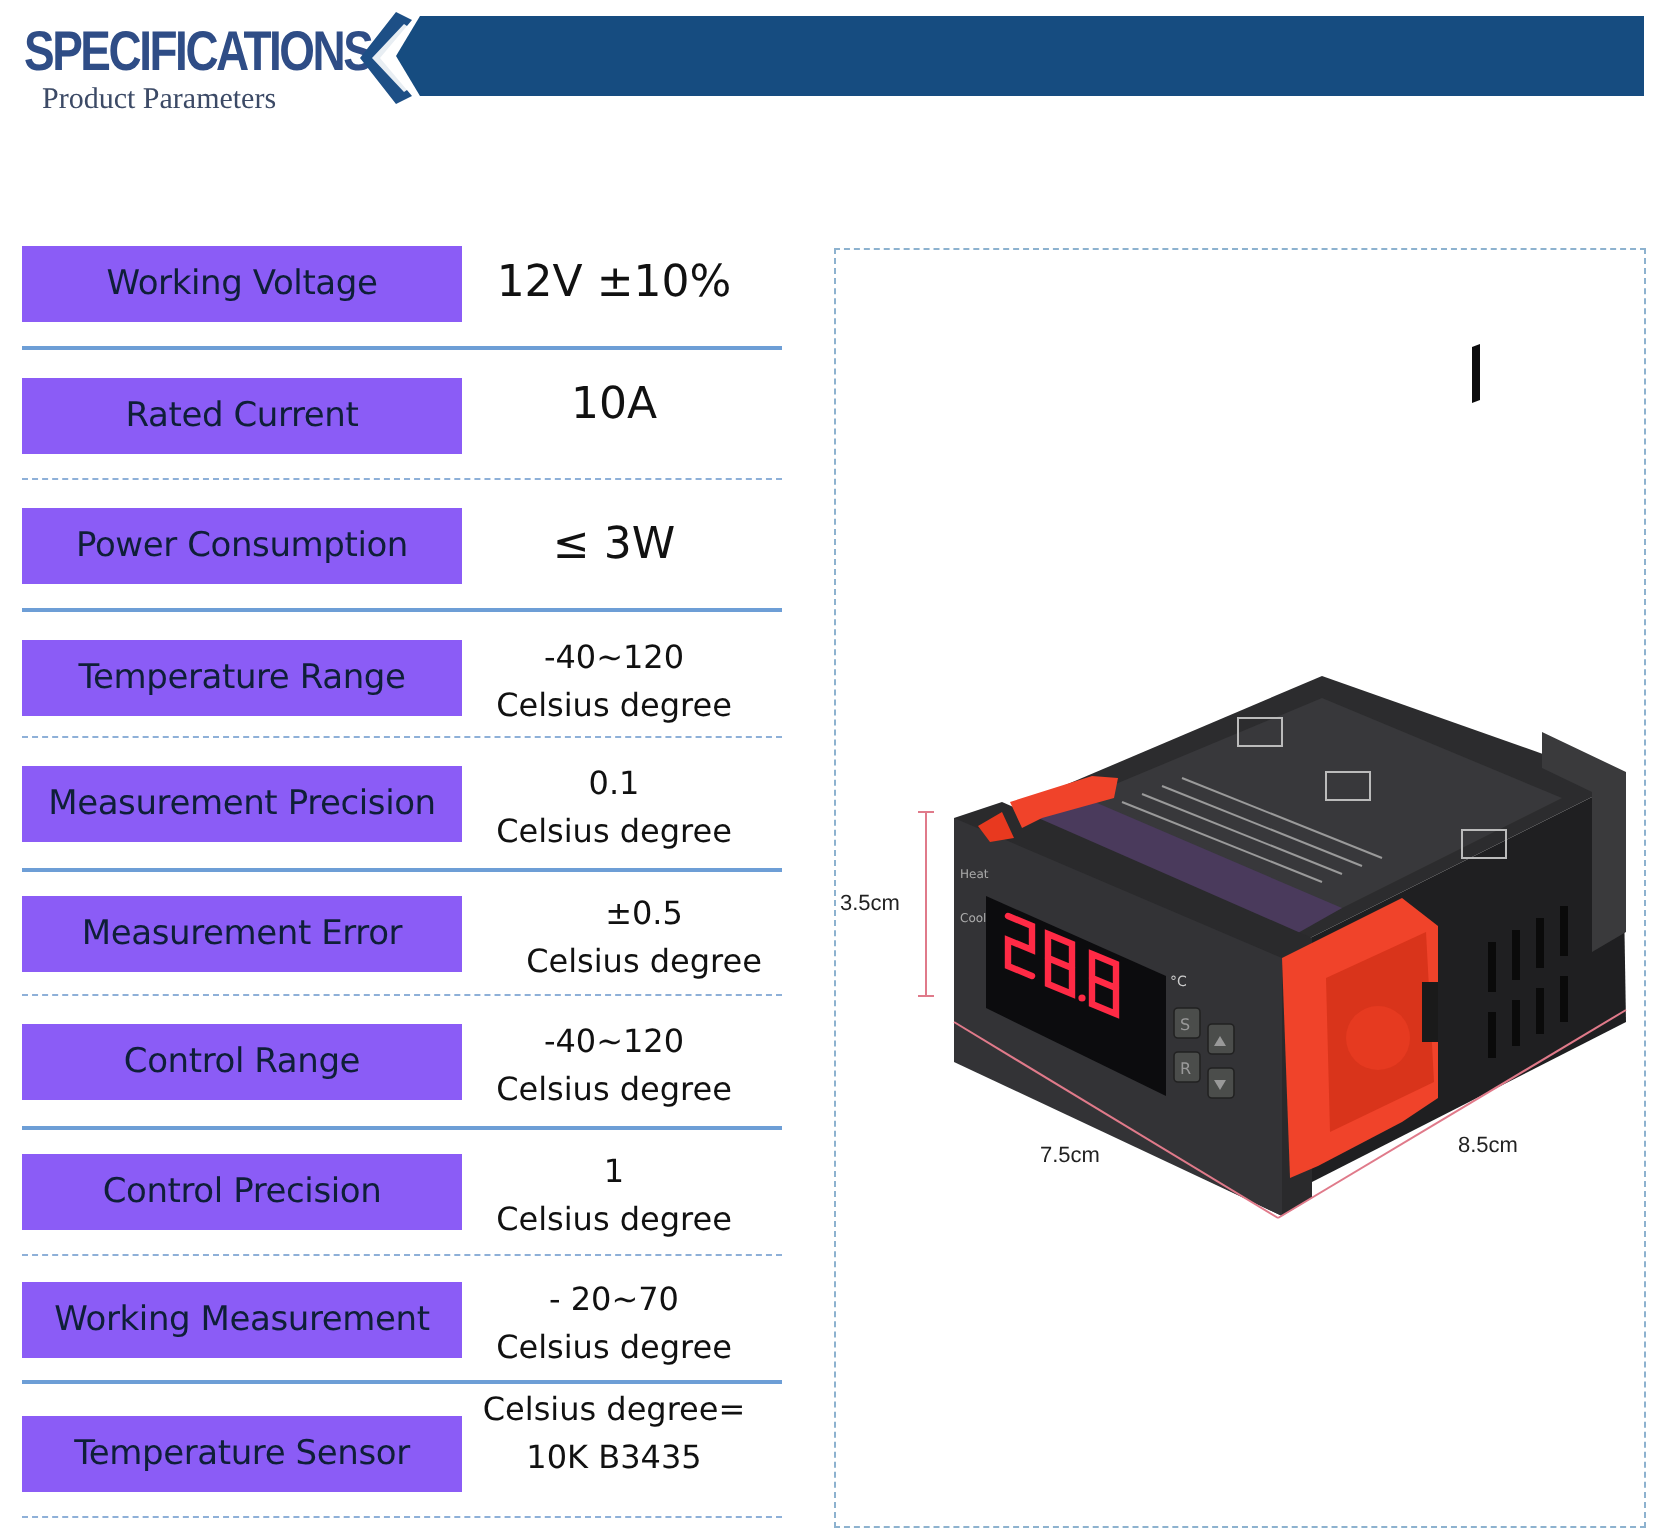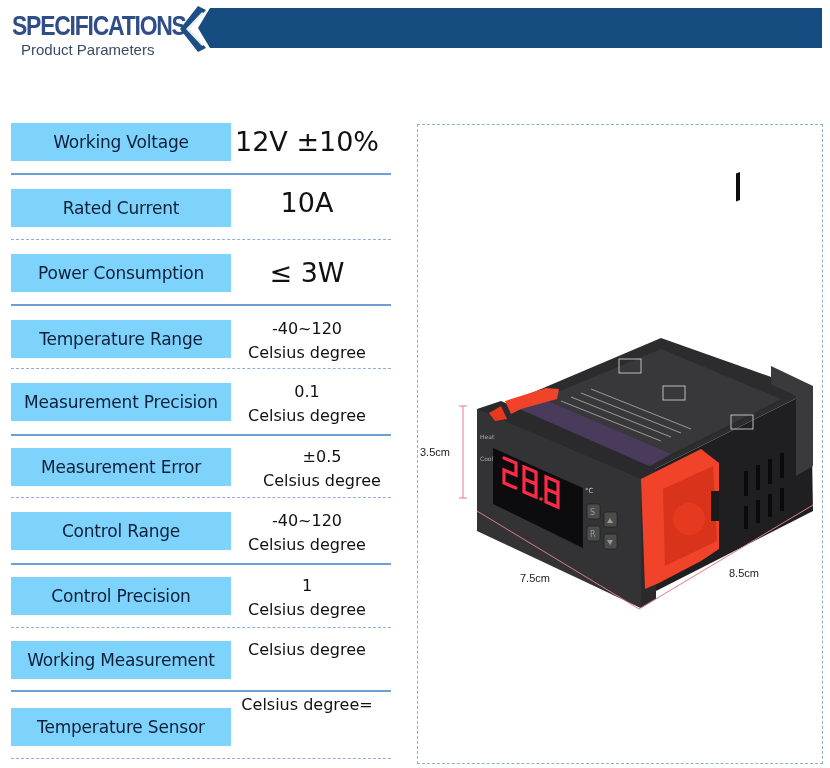--- a/index.html
+++ b/index.html
@@ -9,40 +9,40 @@
   
   .hdr-title {
     position: absolute; left: 12px; top: 10px;
     font-family: "Liberation Sans", sans-serif; font-weight: 700;
     font-size: 28px; letter-spacing: -1.5px; color: #2f4d86;
     transform: scaleX(0.82); transform-origin: left top;
     line-height: 32px;
   }
   .hdr-sub {
     position: absolute; left: 21px; top: 41px;
-    font-family: Liberation Sans, sans-serif; font-size: 15px; color: #3c4a66;
+    font-family: Liberation Serif, serif; font-size: 15px; color: #3c4a66;
     line-height: 18px;
   }
   .hdr-chevron { position: absolute; left: 176px; top: 4px; width: 34px; height: 50px; }
   .hdr-bar {
     position: absolute; left: 198px; top: 8px; width: 624px; height: 40px;
     background: #164c80;
     clip-path: polygon(12px 0, 100% 0, 100% 100%, 12px 100%, 0 50%);
   }
   .spec-label {
     position: absolute; left: 11px; width: 220px; height: 38px;
-    background: #7dd3fc; color: #0f1f38;
+    background: #8b5cf6; color: #0f1f38;
     font-size: 17px; display: flex; align-items: center; justify-content: center;
     white-space: nowrap; letter-spacing: -0.2px;
   }
   .spec-value {
     position: absolute; left: 232px; width: 150px;
     color: #111; text-align: center; font-size: 16px; line-height: 24px;
   }
-  .spec-value.big { font-size: 27px; line-height: 32px; }
+  .spec-value.big { font-size: 22px; line-height: 32px; }
   .divider { position: absolute; left: 11px; width: 380px; height: 0; }
   .divider.solid { border-top: 2px solid #6d9ed6; }
   .divider.dashed { border-top: 1.5px dashed #8eb0d8; }
 
   
   .frame {
     position: absolute; left: 417px; top: 124px; width: 406px; height: 640px;
     border: 1.5px dashed #8db2cf;
   }
   .dim-label { position: absolute; font-size: 11px; color: #222; font-family: "Liberation Sans", sans-serif; }
@@ -91,25 +91,27 @@
       <div>-40~120</div>
       <div>Celsius degree</div>
     </div>
     <div class="spec-label" style="top: 577px;">Control Precision</div>
     <div class="spec-value" style="top: 574px;">
       <div>1</div>
       <div>Celsius degree</div>
     </div>
     <div class="spec-label" style="top: 641px;">Working Measurement</div>
     <div class="spec-value" style="top: 638px;">
+      <div>- 20~70</div>
       <div>Celsius degree</div>
     </div>
     <div class="spec-label" style="top: 708px;">Temperature Sensor</div>
     <div class="spec-value" style="top: 693px;">
       <div>Celsius degree=</div>
+      <div>10K B3435</div>
     </div>
     <div class="divider solid" style="top: 173px;"></div>
     <div class="divider dashed" style="top: 239px;"></div>
     <div class="divider solid" style="top: 304px;"></div>
     <div class="divider dashed" style="top: 368px;"></div>
     <div class="divider solid" style="top: 434px;"></div>
     <div class="divider dashed" style="top: 497px;"></div>
     <div class="divider solid" style="top: 563px;"></div>
     <div class="divider dashed" style="top: 627px;"></div>
     <div class="divider solid" style="top: 690px;"></div>

